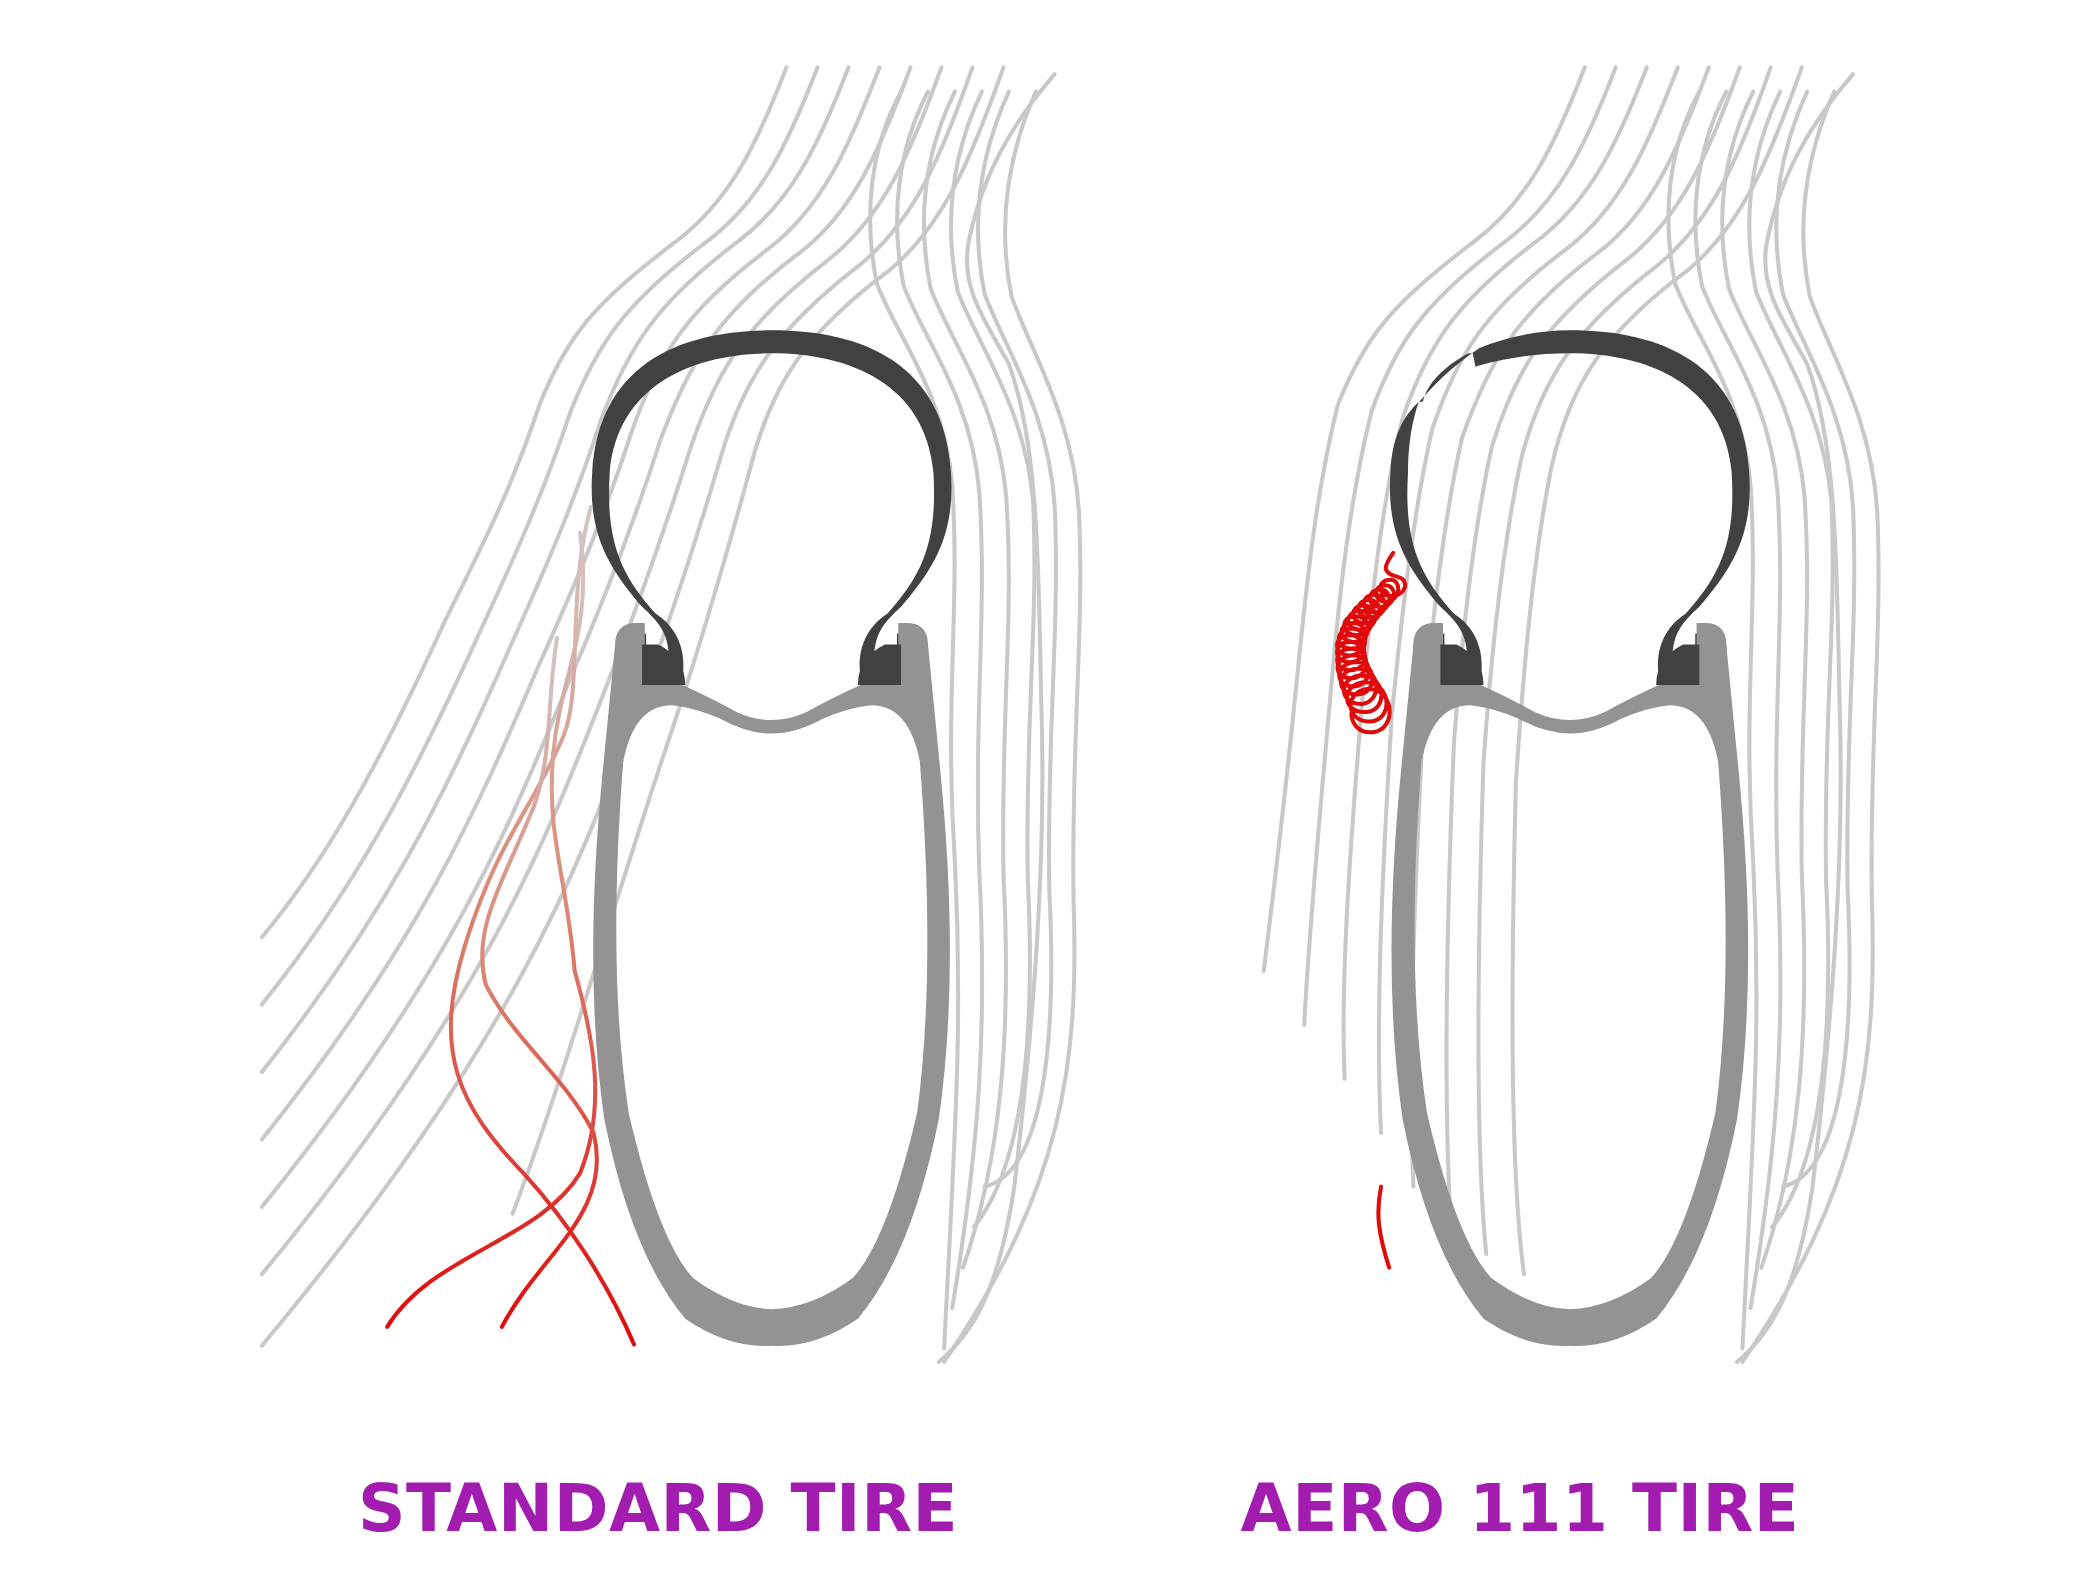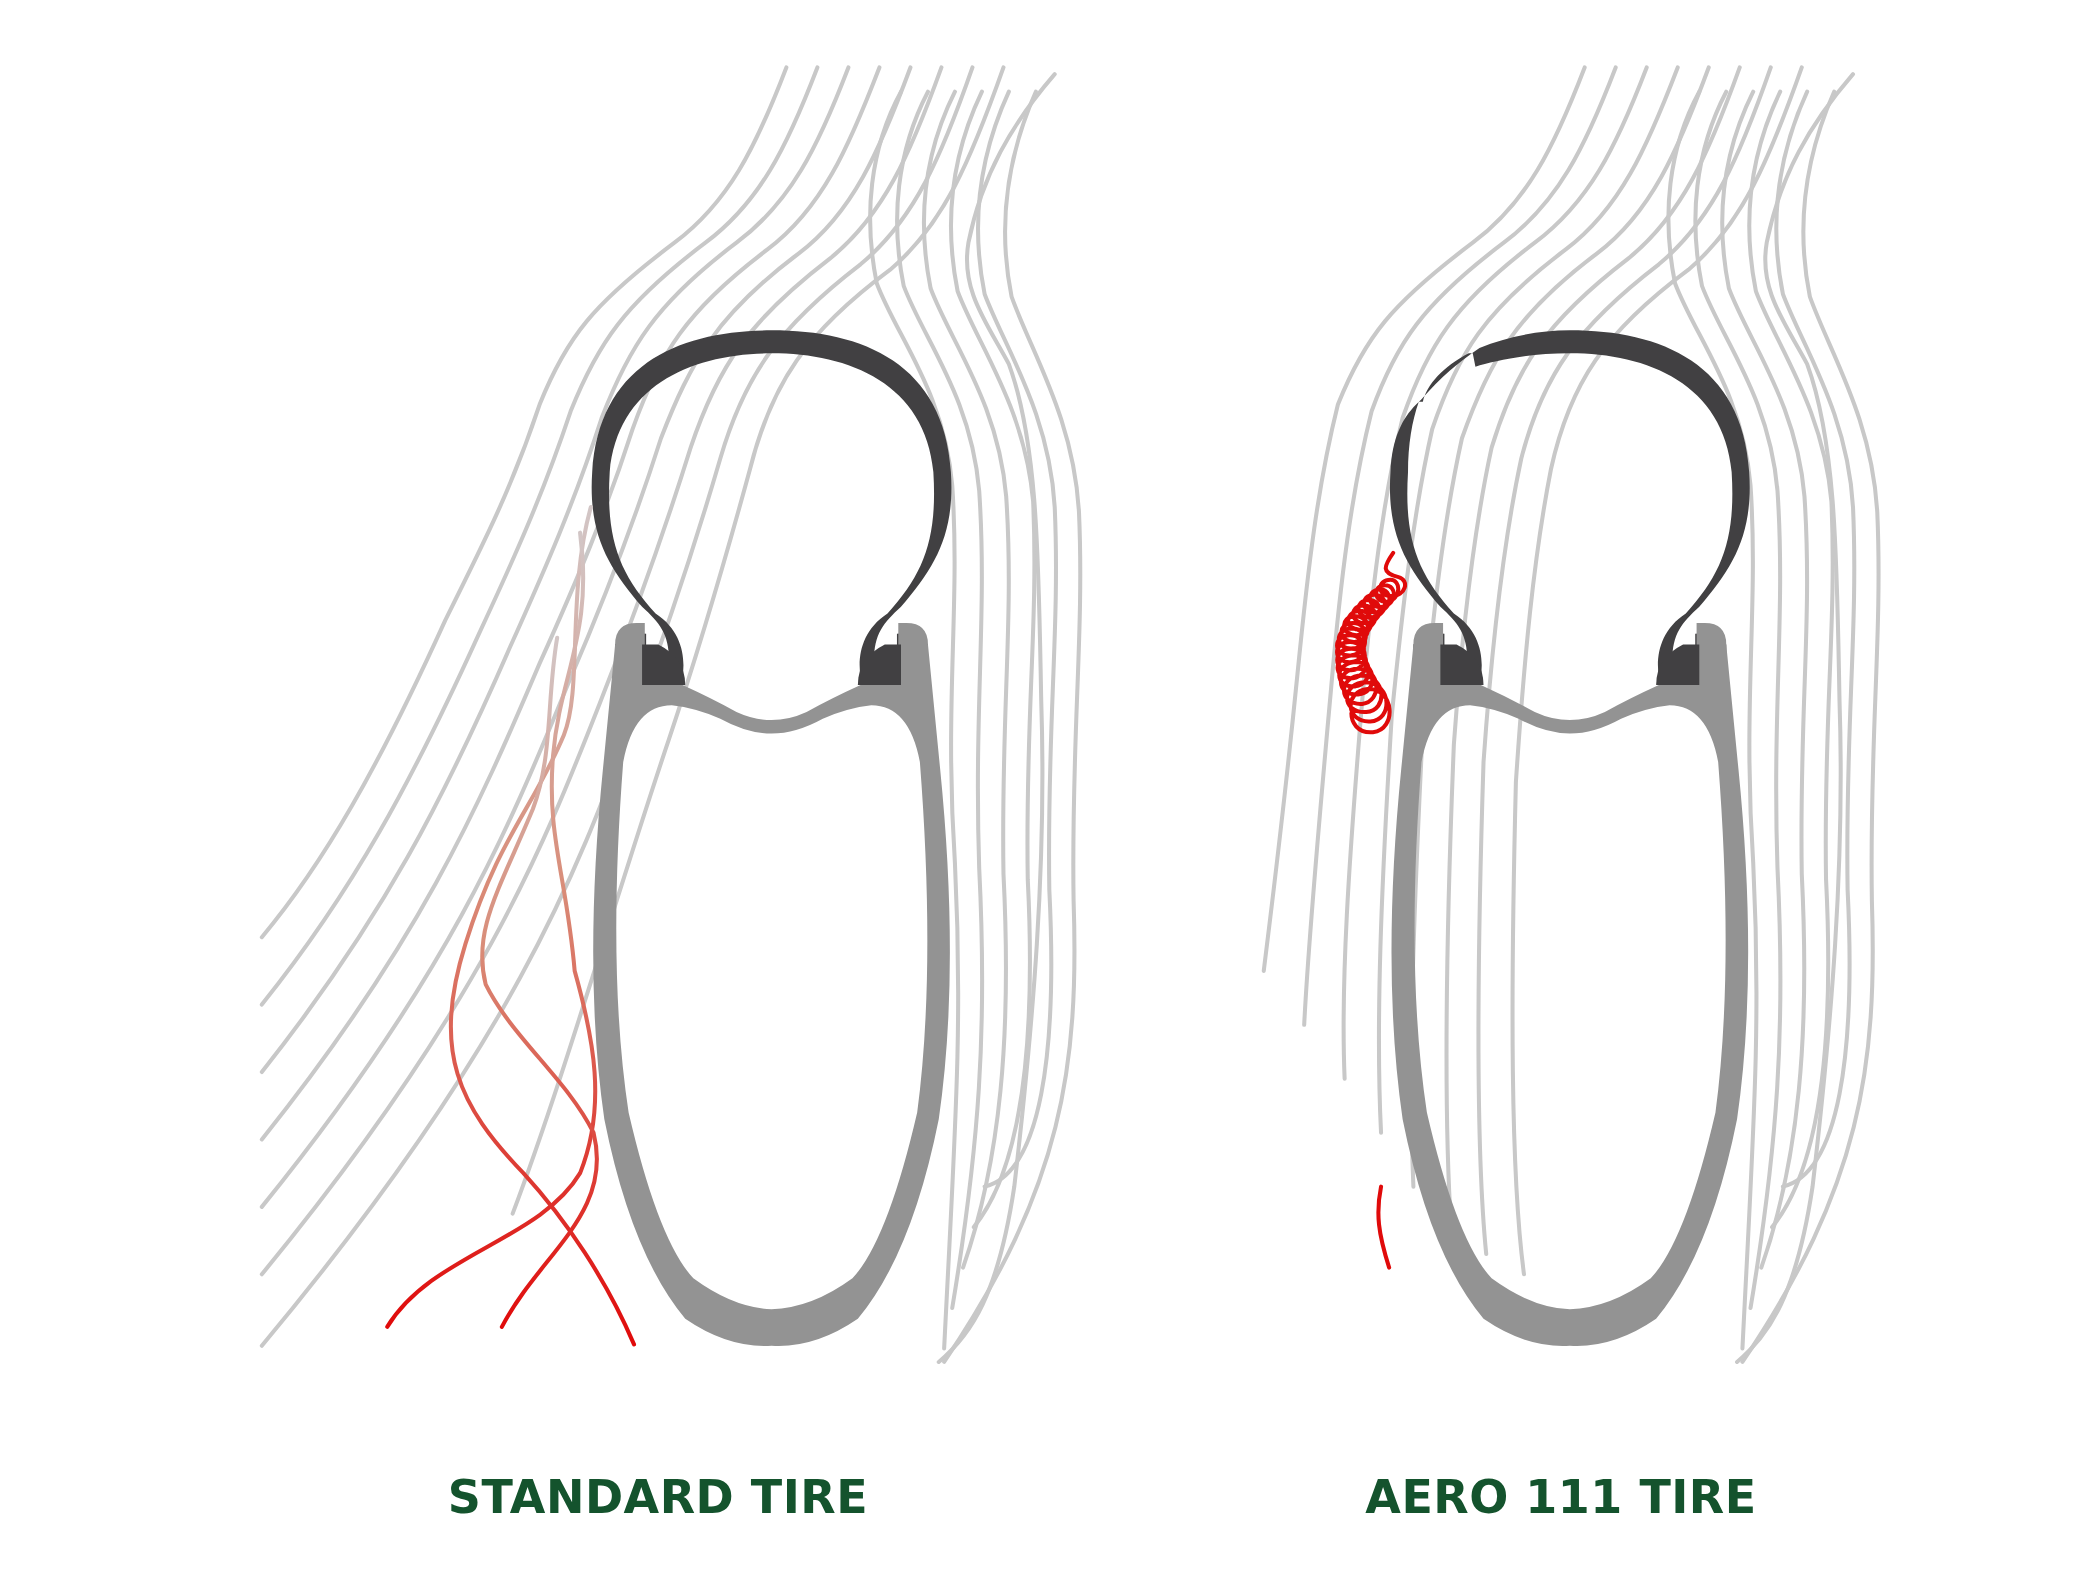--- a/index.html
+++ b/index.html
@@ -1,20 +1,20 @@
 <!DOCTYPE html>
 <html><head>
 <meta charset="utf-8">
 <style>
   html, body { margin:0; padding:0; background:#ffffff; }
   body { width:2100px; height:1575px; overflow:hidden; position:relative; }
   #stage { position:absolute; left:0; top:0; width:2100px; height:1575px; }
   .label {
     position:absolute; top:1470px; font-family:"DejaVu Sans", sans-serif;
-    font-weight:bold; font-size:46px; letter-spacing:0.5px; color:#14532d;
+    font-weight:bold; font-size:66px; letter-spacing:0.5px; color:#a21caf;
     transform:translateX(-50%); white-space:nowrap;
   }
   .stream { fill:none; stroke:#c8c8c8; stroke-width:3; stroke-linecap:round; }
   .tire { fill:#414042; }
   .rim { fill:#939393; }
 </style>
 </head>
 <body>
 
 <svg id="stage" viewBox="0 0 1557 1168" xmlns="http://www.w3.org/2000/svg">
@@ -132,13 +132,13 @@
            c-14,1 -14,-15 -1,-15 c13,0 14,19 1,20 c-14,1 -14,-15 -1,-15 c14,0 15,20 1,21
            c-14,1 -14,-16 0,-16 c14,0 15,20 1,22 c-15,1 -15,-16 0,-17 c15,0 16,21 2,23
            c-16,1 -16,-17 0,-18 c16,0 17,23 2,24 c-17,1 -17,-19 0,-19 c17,0 18,24 3,26
            c-18,1 -18,-21 0,-21 c18,1 19,26 3,27 c-19,1 -19,-22 0,-22 c19,1 20,28 3,29
            c-18,1 -20,-22 -2,-24 c20,-1 22,30 4,32 c-12,1 -16,-8 -16,-14 M432,880 C428,900 430,915 438,940"></path>
     </g>
   </g>
 </svg>
 
 <div class="label" style="left:658px;">STANDARD TIRE</div>
-<div class="label" style="left:1561px;">AERO 111 TIRE</div>
+<div class="label" style="left:1520px;">AERO 111 TIRE</div>
 
 </body></html>

